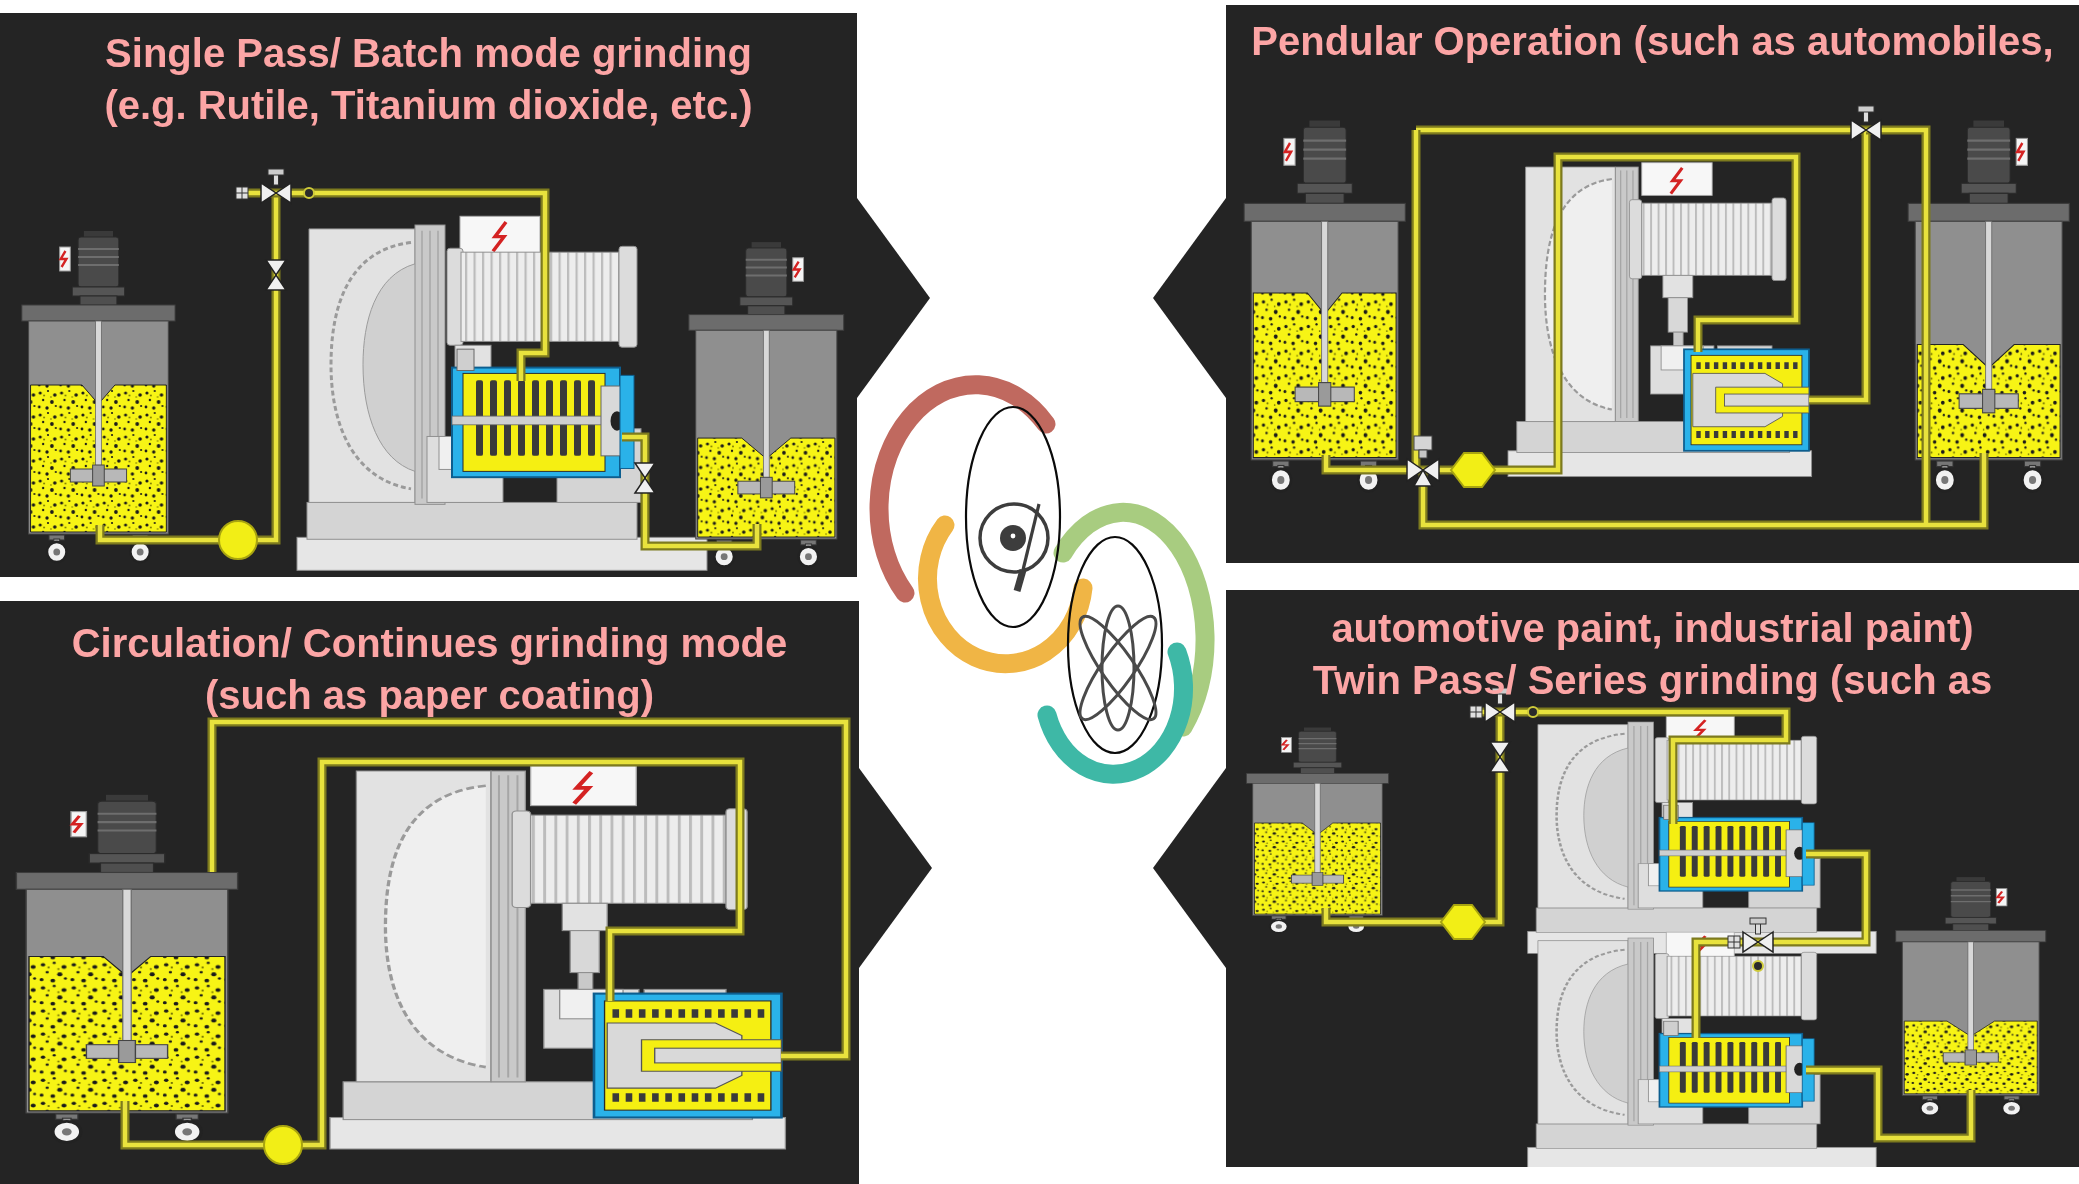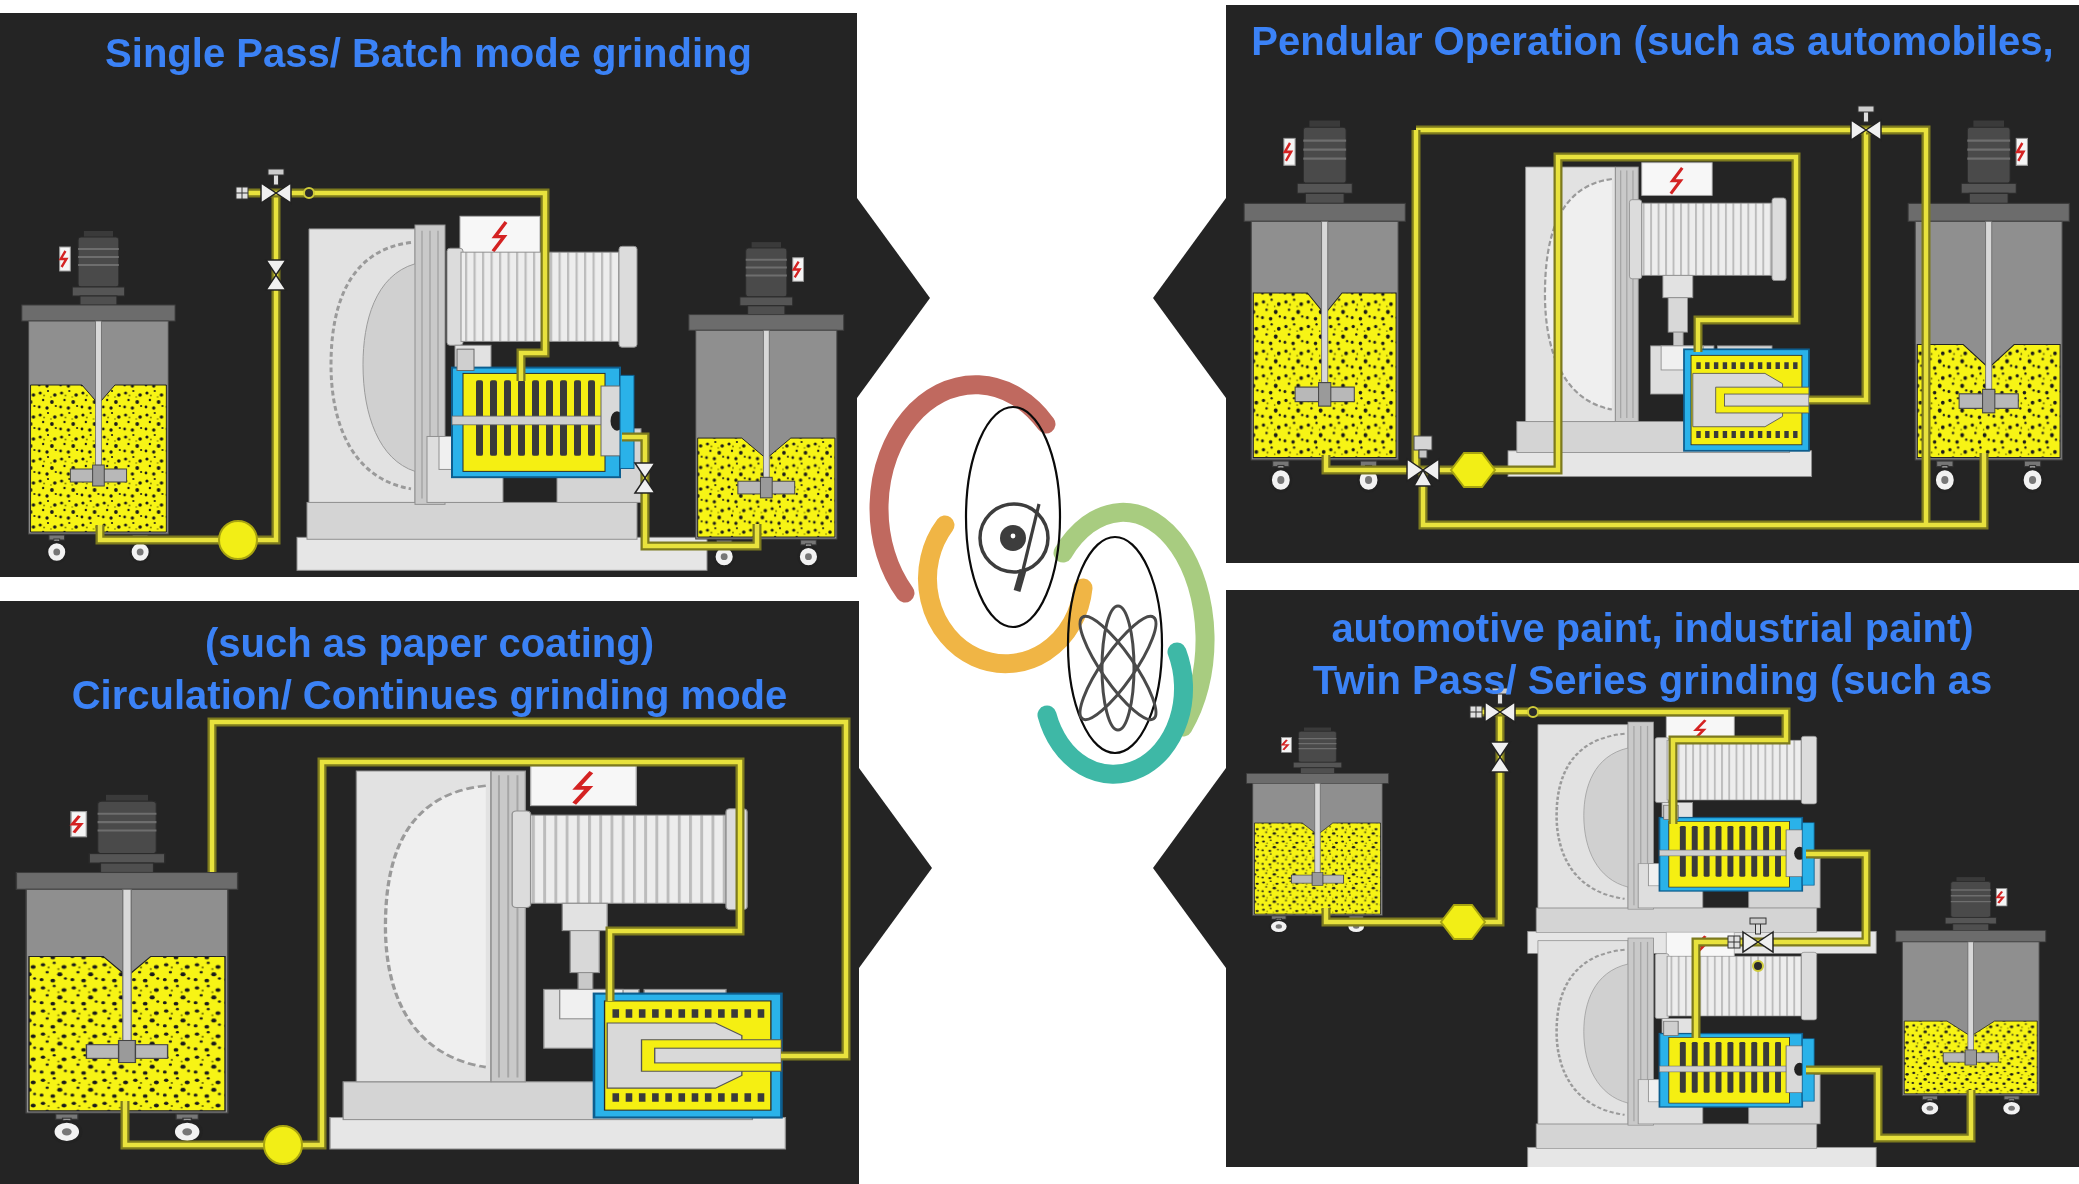--- a/index.html
+++ b/index.html
@@ -1,19 +1,19 @@
 <!DOCTYPE html>
 <html><head>
 <meta charset="utf-8">
 <style>
   html,body{margin:0;padding:0;background:#fff;}
   #canvas{position:relative;width:2079px;height:1184px;background:#ffffff;overflow:hidden;
           font-family:"Liberation Sans",sans-serif;}
   .panel{position:absolute;background:#242424;}
-  .ptitle{position:absolute;left:0;width:100%;text-align:center;color:#3b82f6;
+  .ptitle{position:absolute;left:0;width:100%;text-align:center;color:#fca5a5;
           font-weight:bold;font-size:40px;line-height:1.3;z-index:3;}
   .scene{position:absolute;left:0;top:0;width:100%;height:100%;}
   .arrow{position:absolute;width:0;height:0;z-index:2;}
   .arrow.right{border-top:100px solid transparent;border-bottom:100px solid transparent;border-left:73px solid #242424;}
   .arrow.left {border-top:100px solid transparent;border-bottom:100px solid transparent;border-right:73px solid #242424;}
   .pipe{fill:none;stroke:#e8e23d;stroke-width:4.5;}
   .pipe-under{fill:none;stroke:#7d7a1e;stroke-width:9;}
   #logo{position:absolute;left:860px;top:340px;z-index:1;}
 </style>
 </head>
@@ -192,20 +192,21 @@
         <path d="M236 256 H342 V286 H236 Z" fill="#f5ef12" stroke="#555"></path>
         <rect x="246" y="264" width="96" height="14" fill="#d9d9d9" stroke="#555"></rect>
       </g>
     </defs>
   </svg>
 
   <div class="panel" style="left:0;top:13px;width:857px;height:564px">
     <div class="arrow right" style="right:-73px;top:185px"></div>
     <div class="ptitle" style="top:14px">
       <div>Single Pass/ Batch mode grinding</div>
+      <div>(e.g. Rutile, Titanium dioxide, etc.)</div>
     </div>
     <svg class="scene" viewBox="0 0 857 564">
       <use href="#tankFull" transform="translate(16,222) scale(0.97,1)"></use>
       <use href="#millDisc" transform="translate(295,212) scale(1,0.97)"></use>
       <use href="#tankLow" transform="translate(683,233) scale(0.98,0.98)"></use>
       <path class="pipe-under" d="M100 512 V527 H276 V180"></path>
         <path class="pipe" d="M100 512 V527 H276 V180"></path>
       <path class="pipe-under" d="M244 180 H545 V340 H521 V368"></path>
         <path class="pipe" d="M244 180 H545 V340 H521 V368"></path>
       <path class="pipe-under" d="M622 424 H645 V533 H757 V511"></path>
@@ -236,22 +237,22 @@
         <path class="pipe" d="M640 125 H700 V520 H758 V448 M197 465 V520 H700"></path>
       <use href="#valveH" transform="translate(640,125)"></use>
       <use href="#threeway" transform="translate(197,465)"></use>
       <use href="#pumpD" transform="translate(247,465)"></use>
     </svg>
   </div>
 
   <div class="panel" style="left:0;top:601px;width:859px;height:583px">
     <div class="arrow right" style="right:-73px;top:167px"></div>
     <div class="ptitle" style="top:16px">
+      <div>Circulation/ Continues grinding mode</div>
       <div>(such as paper coating)</div>
-      <div>Circulation/ Continues grinding mode</div>
     </div>
     <svg class="scene" viewBox="0 0 859 583">
       <use href="#tankFull" transform="translate(8,198) scale(1.4,1.05)"></use>
       <use href="#millCone" transform="translate(330,170) scale(1.32,1.05)"></use>
       <path class="pipe-under" d="M781 455 H846 V121 H212 V271"></path>
         <path class="pipe" d="M781 455 H846 V121 H212 V271"></path>
       <path class="pipe-under" d="M125 500 V544 H322 V161 H740 V330 H610 V400"></path>
         <path class="pipe" d="M125 500 V544 H322 V161 H740 V330 H610 V400"></path>
       <use href="#pumpC" transform="translate(283,544)"></use>
     </svg>

